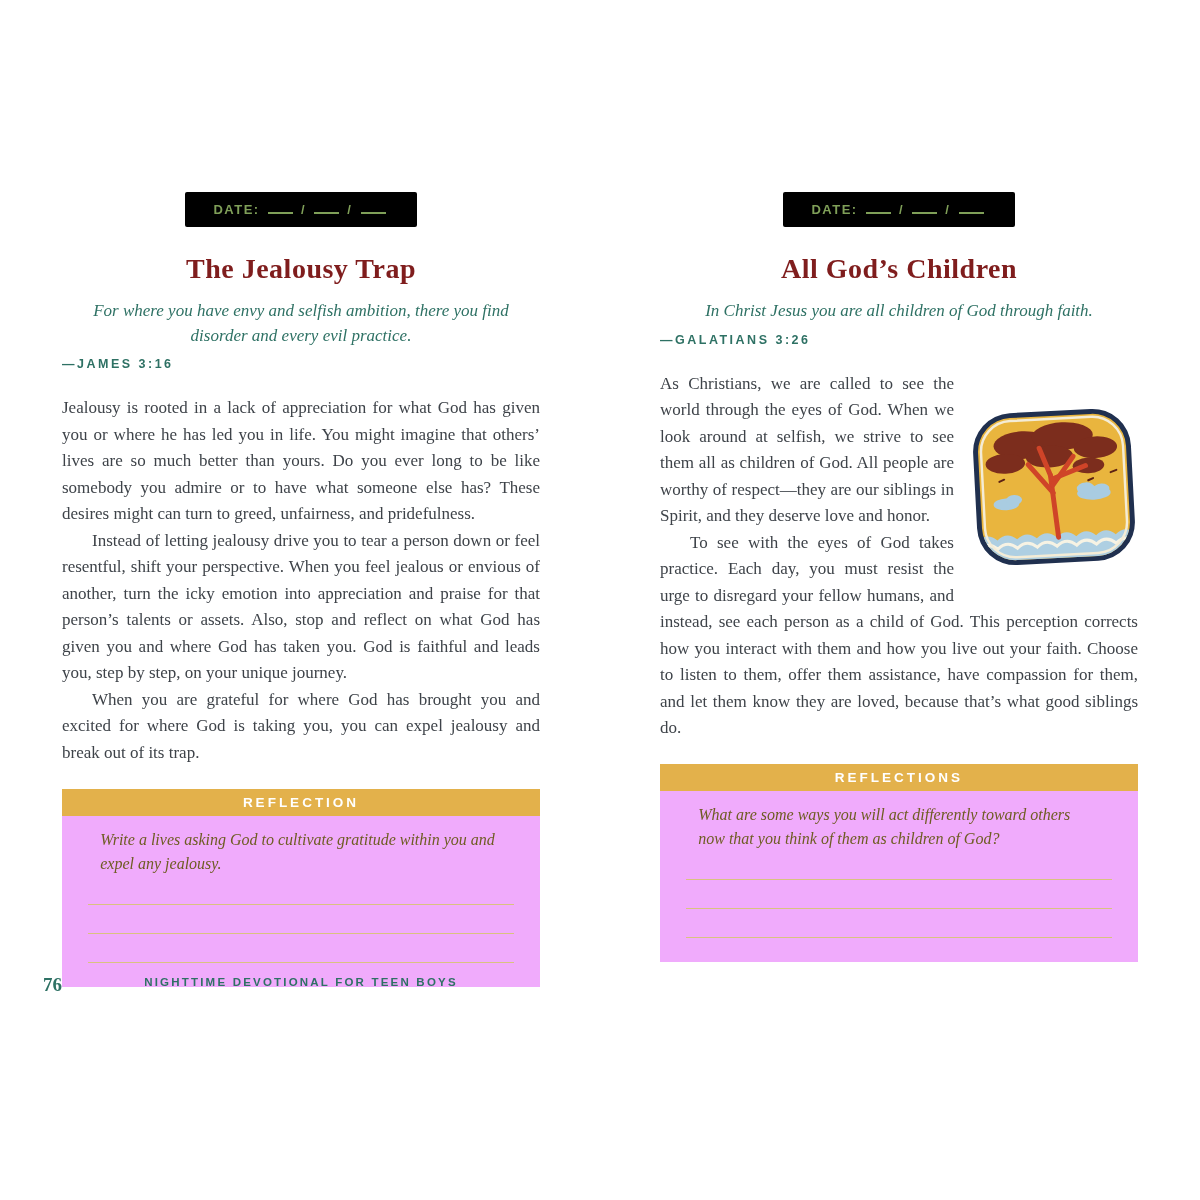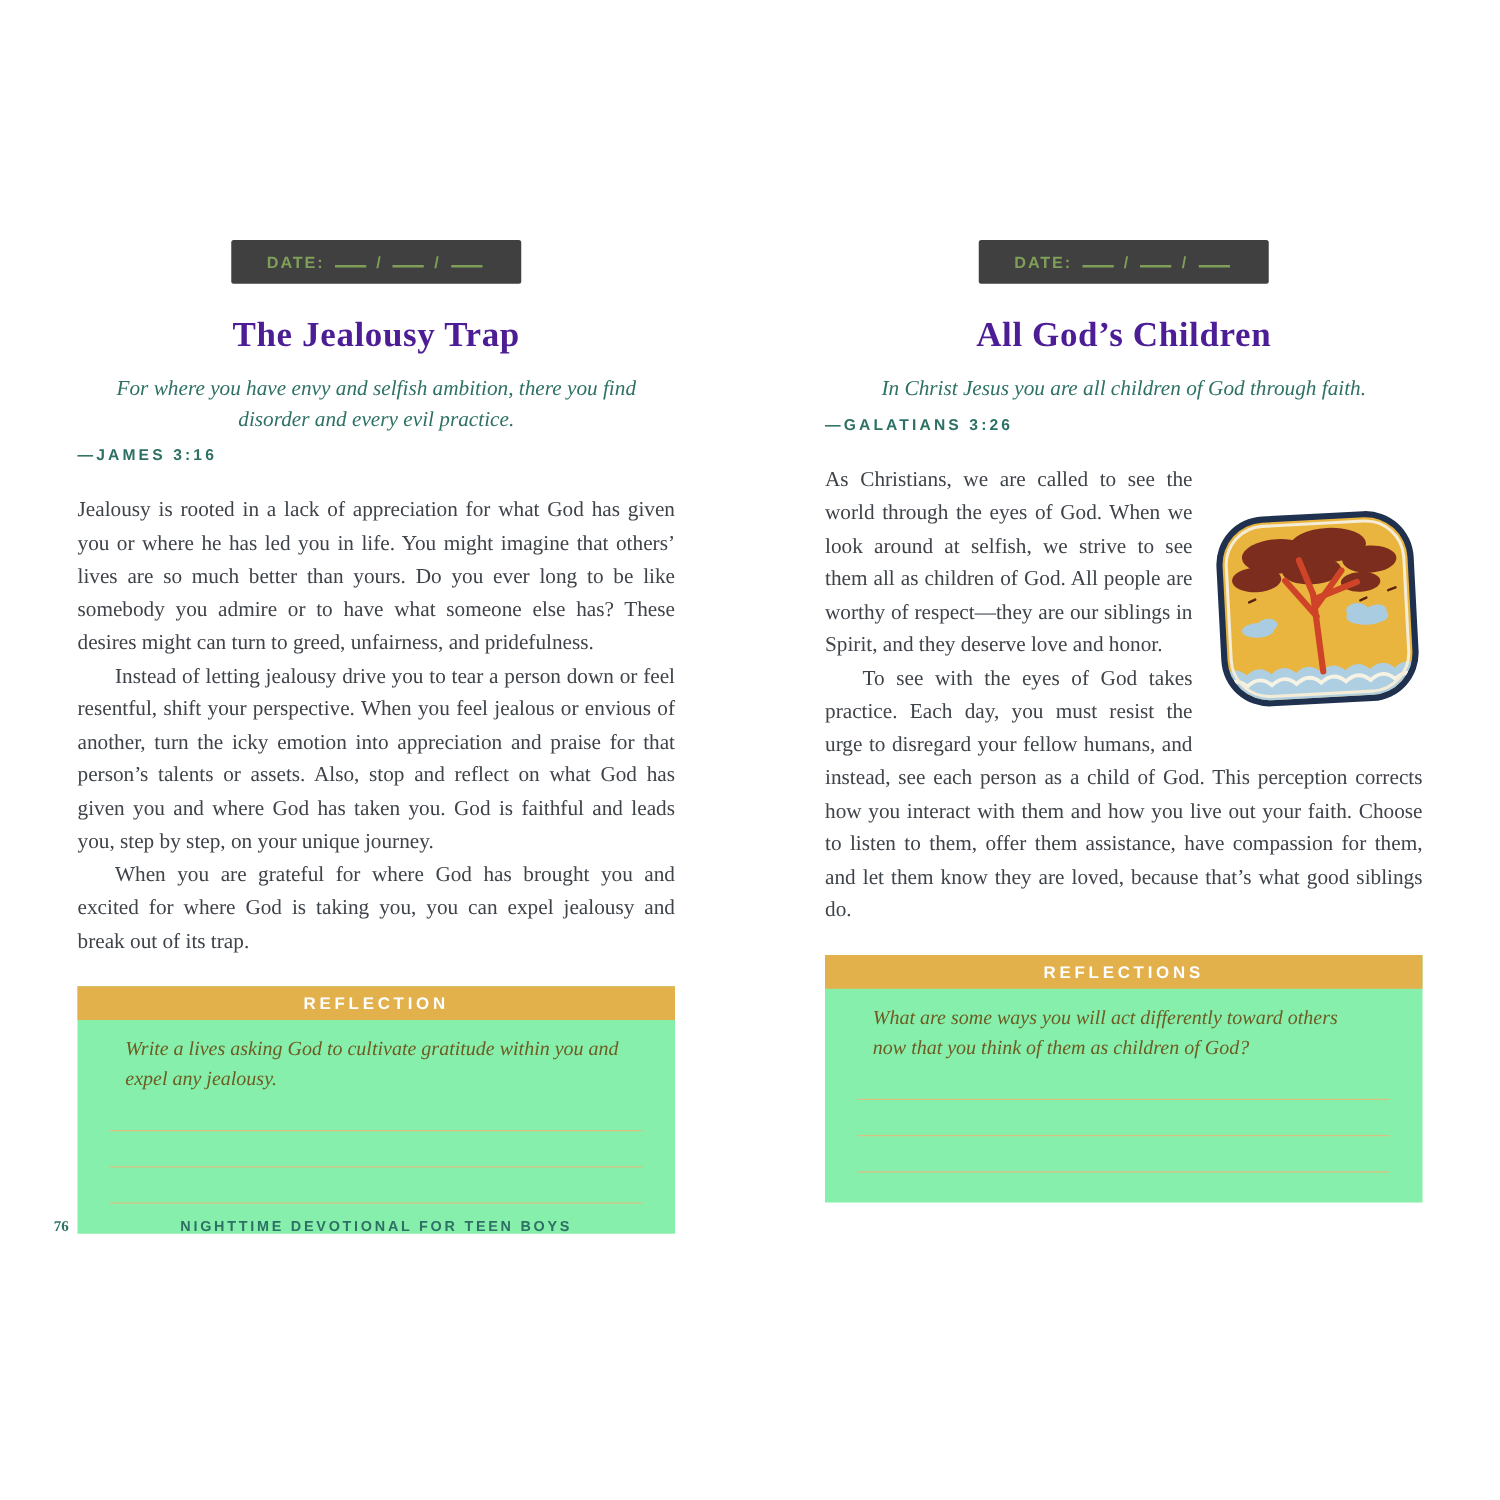--- a/index.html
+++ b/index.html
@@ -3,68 +3,68 @@
 <meta charset="utf-8">
 <style>
   * { margin:0; padding:0; box-sizing:border-box; }
   html,body { width:1200px; height:1200px; background:#ffffff; overflow:hidden; }
   body { font-family:"Liberation Serif", serif; }
 
   .spread { display:flex; justify-content:space-between; padding:192px 62px 0; }
   .page { width:478px; position:relative; height:800px; }
 
   .date-box {
-    width:232px; margin:0 auto; background:#404040; padding:9px 0 10px;
+    width:232px; margin:0 auto; background:#000000; padding:9px 0 10px;
     text-align:center; border-radius:2px;
     font-family:"Liberation Sans", sans-serif; font-size:13px; font-weight:bold;
     letter-spacing:1.5px; color:#7f9f58;
   }
   .blank { display:inline-block; width:25px; height:13px; border-bottom:2px solid #7f9f58; margin:0 3px; }
   .slash { font-weight:bold; color:#7f9f58; }
 
   .title {
     margin-top:26px; text-align:center; font-size:28px; font-weight:bold;
-    color:#4c1d95; letter-spacing:0.5px;
+    color:#7f1d1d; letter-spacing:0.5px;
   }
   .verse {
     margin:14px auto 0; width:90%; text-align:center; font-style:italic;
     color:#2e7164; font-size:17px; line-height:1.45;
   }
   .ref {
     margin-top:9px; text-align:left; color:#2e7164;
     font-family:"Liberation Sans", sans-serif; font-size:12.5px; font-weight:bold;
     letter-spacing:2.5px;
   }
 
   .body { margin-top:24px; font-size:17px; line-height:1.56; color:#3e4349; text-align:justify; }
   .body p { margin:0; }
   .body p.indent { text-indent:30px; }
 
   .figure { float:right; width:170px; height:228px; margin:2px 0 4px 14px;
             display:flex; align-items:center; justify-content:flex-end; }
   .figure svg { transform:rotate(-3deg); }
 
-  .reflection { background:#86efac; margin-top:22px; padding-bottom:24px; }
+  .reflection { background:#f0abfc; margin-top:22px; padding-bottom:24px; }
   .reflection-header {
     background:#e3b14b; color:#ffffff; text-align:center; padding:6px 0;
     font-family:"Liberation Sans", sans-serif; font-weight:bold; font-size:13.5px;
     letter-spacing:3px;
   }
   .prompt {
     font-style:italic; text-align:left; color:#6e5c22; font-size:16px;
     line-height:1.5; width:84%; margin:12px auto 0;
   }
   .rule { border-bottom:1px solid #d9c27f; margin:28px 26px 0; }
 
   .footer { position:absolute; bottom:0; left:0; right:0; color:#2e7164; height:18px; }
   .running {
     text-align:center; font-family:"Liberation Sans", sans-serif; font-size:11.5px;
     font-weight:bold; letter-spacing:2.2px; padding-top:2px;
   }
-  .pagenum { position:absolute; top:0; font-size:12px; font-weight:bold; color:#2e7164; }
+  .pagenum { position:absolute; top:0; font-size:19px; font-weight:bold; color:#2e7164; }
   .pagenum.outer-left { left:-19px; }
   .pagenum.outer-right { right:-19px; }
 </style>
 </head>
 <body>
 
 <div class="spread">
 
   <section class="page">
     <div class="date-box">

